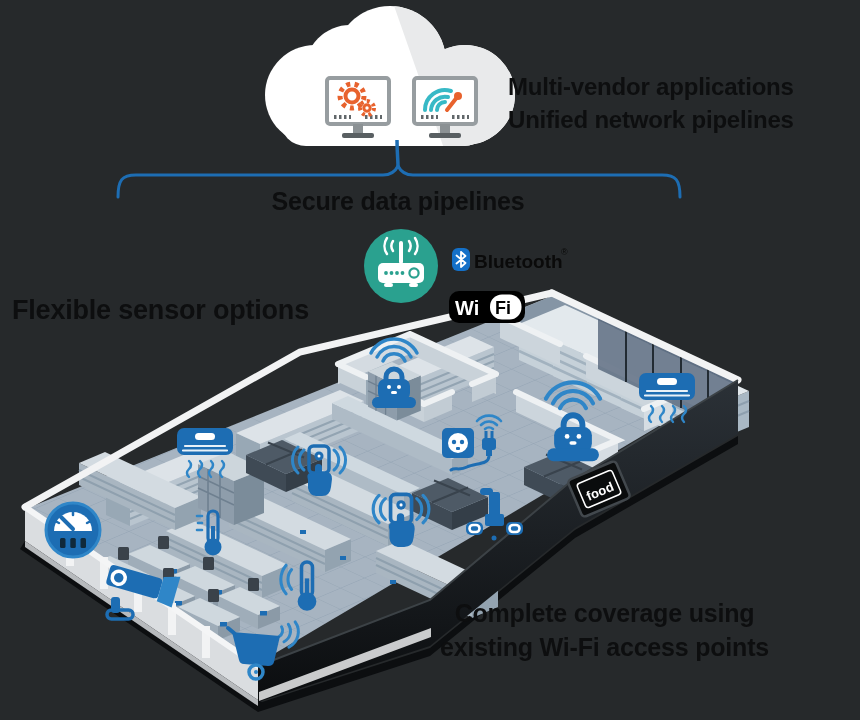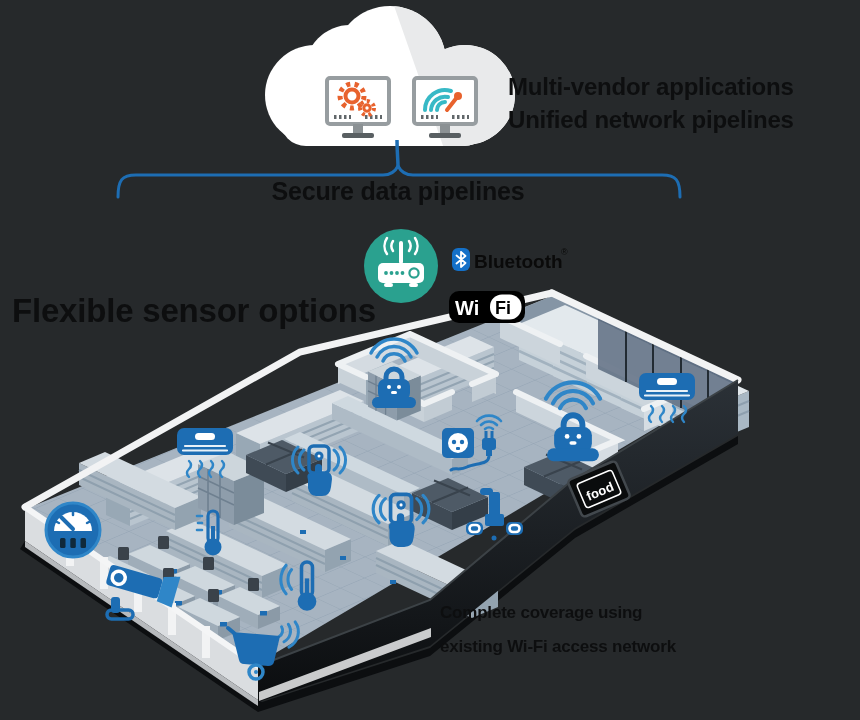--- a/index.html
+++ b/index.html
@@ -1,25 +1,25 @@
 <!DOCTYPE html>
 <html><head>
 <meta charset="utf-8">
 <style>
   html,body{margin:0;padding:0;background:#26292b;}
   .stage{position:relative;width:860px;height:720px;background:#26292b;overflow:hidden;
          font-family:"Liberation Sans","DejaVu Sans",sans-serif;}
   .stage svg{position:absolute;left:0;top:0;}
   .label{position:absolute;font-weight:700;font-size:24px;line-height:33px;
          color:#0d0e0f;letter-spacing:-0.2px;white-space:nowrap;}
-  .label span{display:block;}
-  #lbl-secure{left:240px;top:175px;width:316px;text-align:center;font-size:25px;}
+  .label span{display:block;text-align:center;}
+  #lbl-secure{left:240px;top:185px;width:316px;text-align:center;font-size:25px;}
   #lbl-multi{left:508px;top:70px;}
-  #lbl-flex{left:12px;top:294px;font-size:33px;}
-  #lbl-complete{left:440px;top:596px;font-size:17px;line-height:34px;}
+  #lbl-flex{left:12px;top:294px;font-size:27px;}
+  #lbl-complete{left:440px;top:596px;font-size:25px;line-height:34px;}
 </style>
 </head>
 <body>
 
 <div class="stage">
 <svg width="860" height="720" viewBox="0 0 860 720">
 <defs>
   <pattern id="iso" width="26" height="26" patternUnits="userSpaceOnUse" patternTransform="matrix(0.9,0.423,-0.92,0.39,0,0)">
     <path d="M0,0 H26 M0,0 V26" stroke="#7e92a4" stroke-width="1.2" opacity="0.5" fill="none"></path>
   </pattern>
@@ -419,15 +419,15 @@
 <div class="label" id="lbl-secure">
   <span>Secure data pipelines</span>
 </div>
 
 <div class="label" id="lbl-flex">
   <span>Flexible sensor options</span>
 </div>
 
 <div class="label" id="lbl-complete">
   <span>Complete coverage using</span>
-  <span>existing Wi-Fi access network</span>
+  <span>existing Wi-Fi access points</span>
 </div>
 </div>
 
 </body></html>

